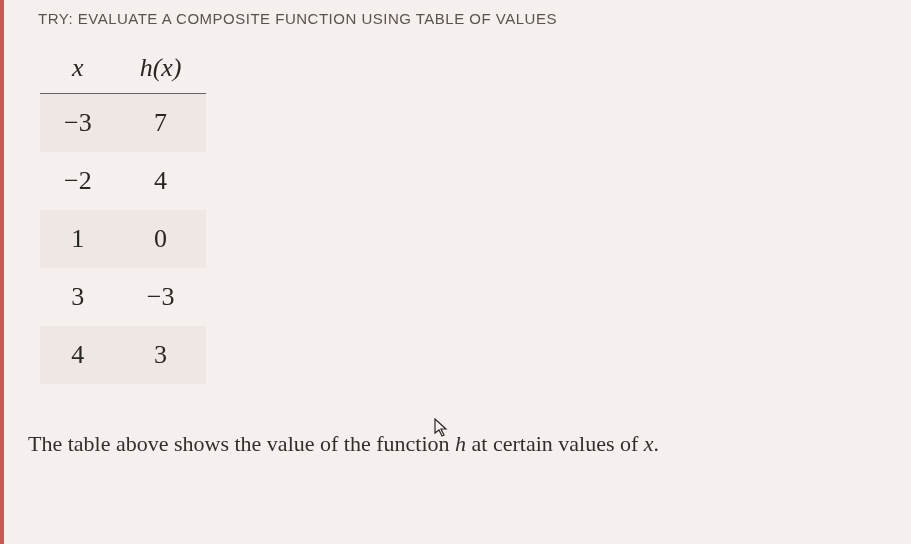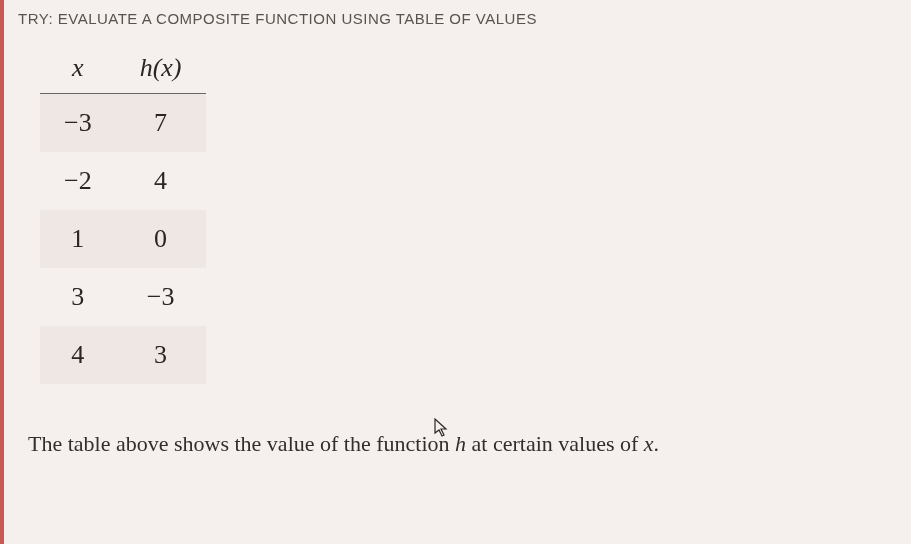--- a/index.html
+++ b/index.html
@@ -18,20 +18,21 @@
       position: relative;
       overflow: hidden;
     }
     .header {
       padding: 10px 0 20px 14px;
       font-family: -apple-system, BlinkMacSystemFont, 'Segoe UI', Arial, sans-serif;
       font-size: 15px;
       letter-spacing: 0.5px;
       color: #5a524d;
       font-weight: 500;
+      margin-left: 20px;
     }
     .table-wrap {
       padding-left: 36px;
       margin-bottom: 40px;
     }
     table {
       border-collapse: collapse;
       font-size: 26px;
       color: #2a2622;
     }

